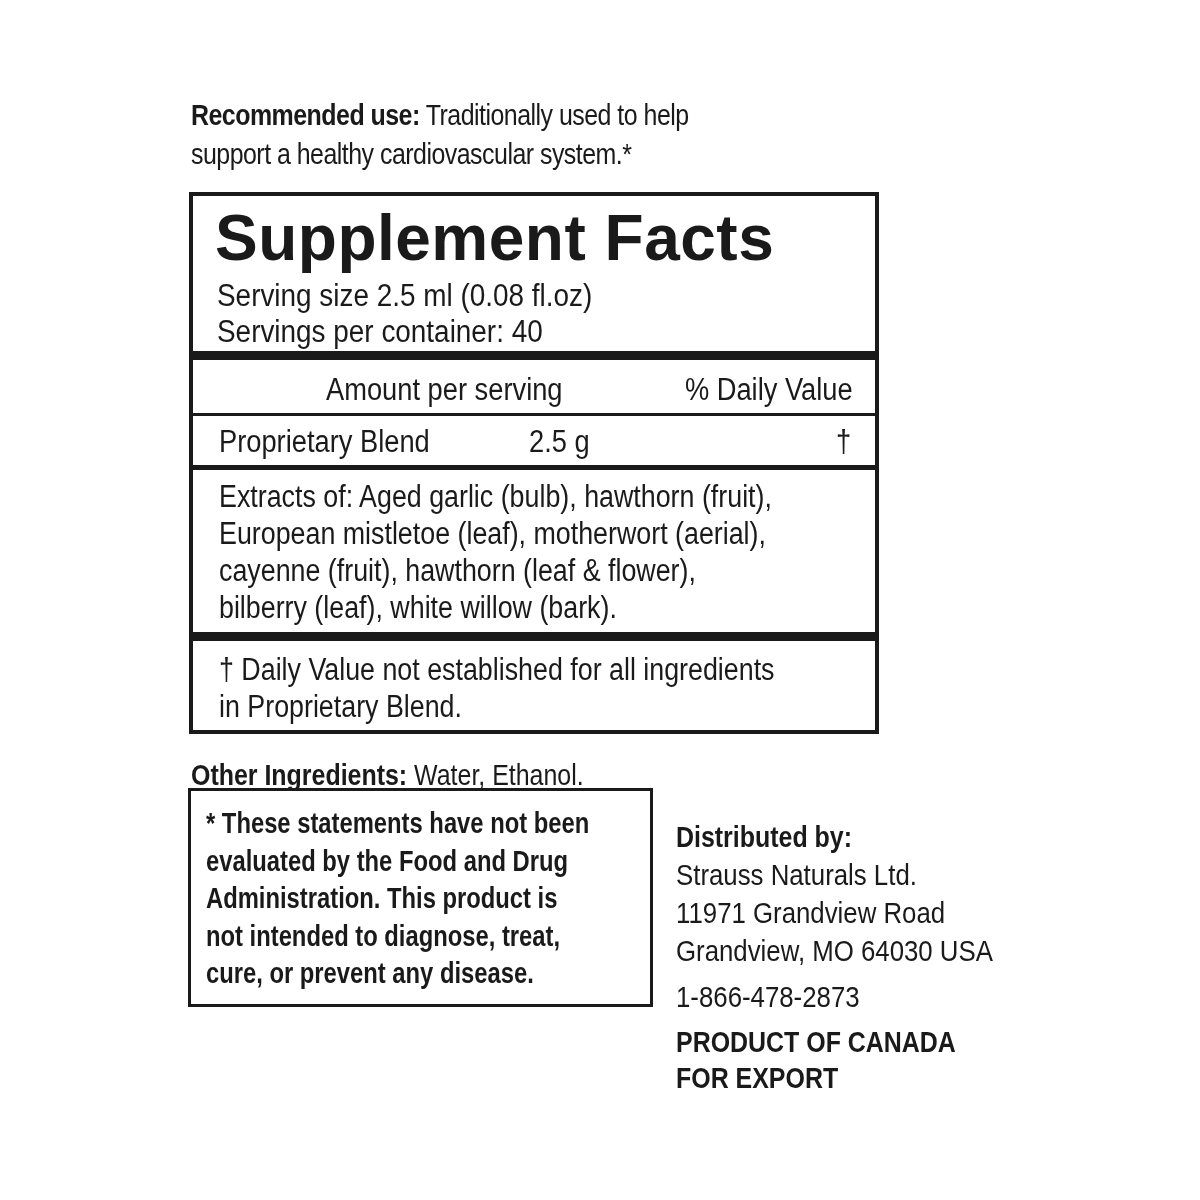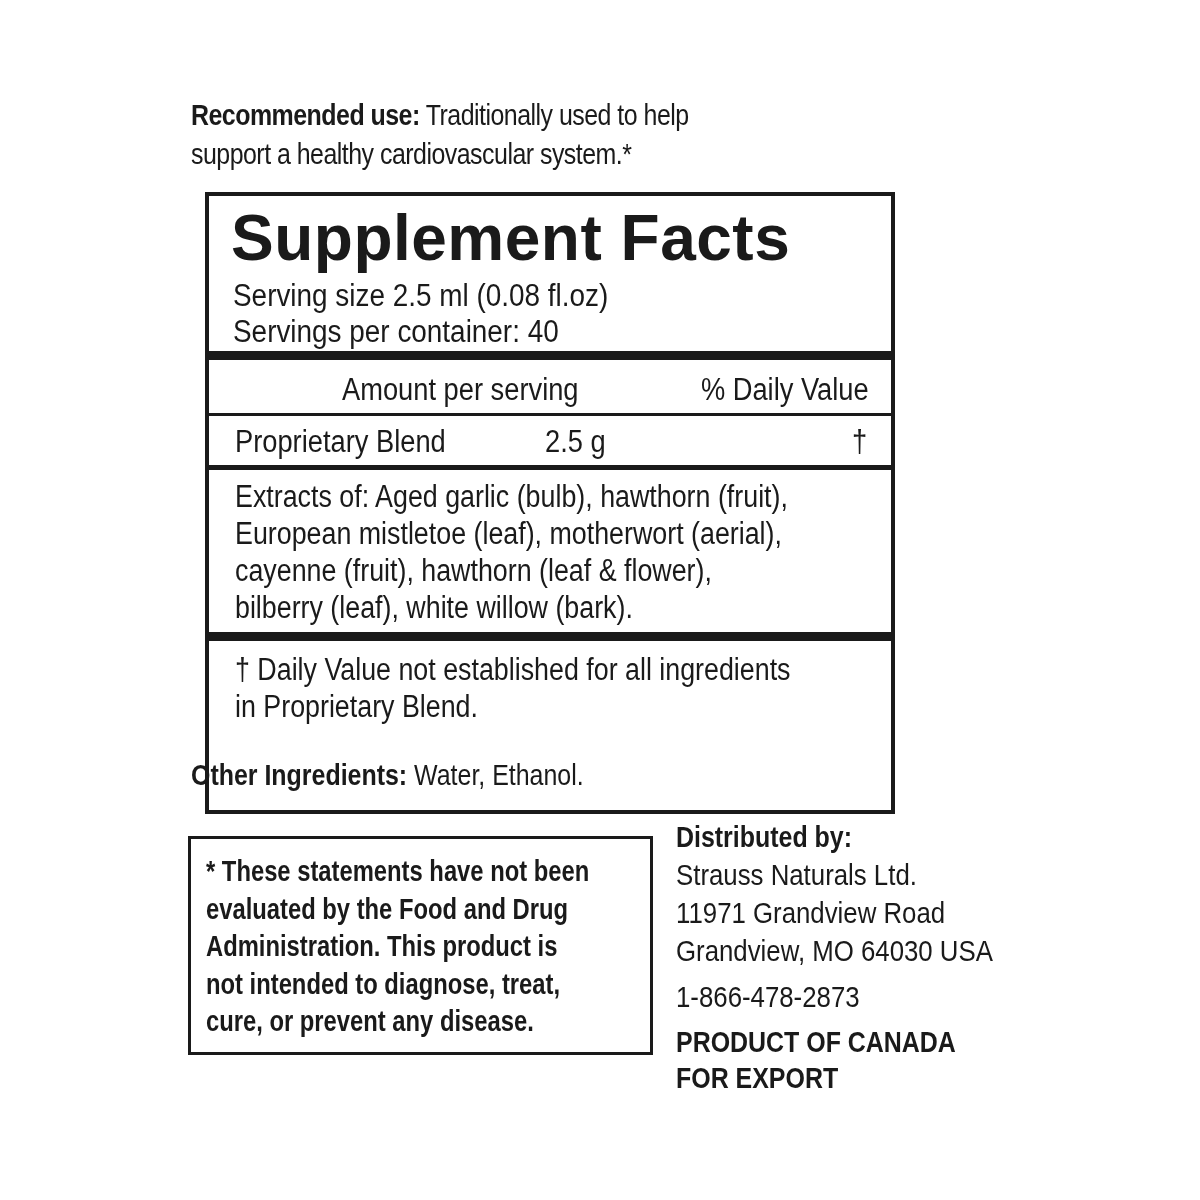--- a/index.html
+++ b/index.html
@@ -10,21 +10,21 @@
 
     #rec-use {
       position: absolute; left: 191px; top: 96px; width: 620px;
       font-size: 29px; line-height: 39px; letter-spacing: -0.6px;
       transform: scaleX(0.86);
     }
     #rec-use b { font-weight: bold; }
 
     
     #facts {
-      position: absolute; left: 205px; top: 192px; width: 690px; height: 622px;
+      position: absolute; left: 189px; top: 192px; width: 690px; height: 542px;
       border: 4px solid #1a1a1a;
     }
     .title {
       position: absolute; left: 22px; top: 4px;
       font-family: "Liberation Sans", sans-serif; font-weight: bold;
       font-size: 64px; letter-spacing: 0.5px; line-height: 76px; color: #1a1a1a;
       white-space: nowrap;
     }
     .serv {
       position: absolute; left: 24px; font-size: 31px; line-height: 36px;
@@ -46,21 +46,21 @@
       transform: scaleX(0.865); transform-origin: left top;
     }
 
     #other {
       position: absolute; left: 191px; top: 756px; font-size: 29px; line-height: 38px;
       transform: scaleX(0.86); transform-origin: left top; white-space: nowrap;
     }
     #other b { font-weight: bold; }
 
     #disclaimer {
-      position: absolute; left: 188px; top: 836px; width: 465px; height: 219px;
+      position: absolute; left: 188px; top: 788px; width: 465px; height: 219px;
       border: 3px solid #1a1a1a;
     }
     #disclaimer .txt {
       position: absolute; left: 15px; top: 14px; width: 520px;
       font-size: 29px; line-height: 37.5px; font-weight: bold; white-space: nowrap;
       transform: scaleX(0.82); transform-origin: left top;
     }
 
     #dist {
       position: absolute; left: 676px; top: 818px; width: 420px;

